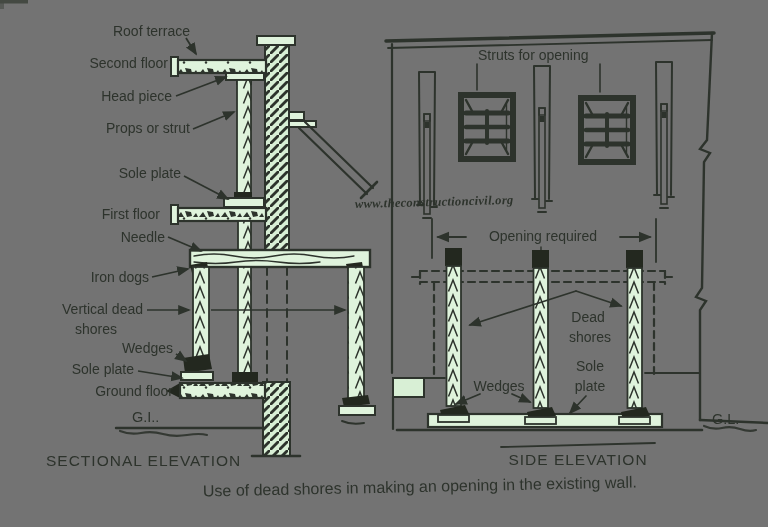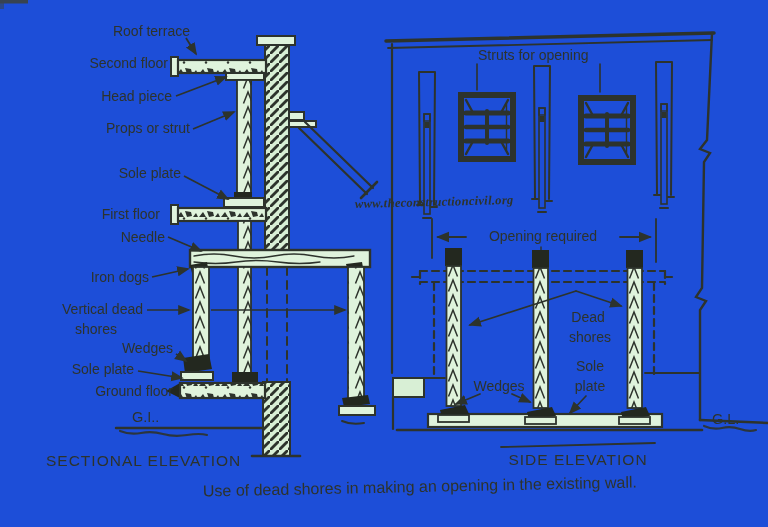--- a/index.html
+++ b/index.html
@@ -1,19 +1,19 @@
 <!DOCTYPE html>
 <html><head>
 <meta charset="utf-8">
 <style>
   html,body{margin:0;padding:0;background:#9aa79a;}
   .page{
     position:relative;
     width:768px;height:527px;
-    background:#1d4ed8;
+    background:#737373;
     overflow:hidden;
     font-family:"Liberation Sans", sans-serif;
   }
   svg{display:block;}
   text{fill:#2d332c;}
   .lbl{font-size:14px;}
   .title{font-size:15.5px;letter-spacing:1px;}
   .caption{font-size:16px;}
   .wm{font-family:"Liberation Serif", serif;font-style:italic;font-weight:bold;font-size:12.5px;letter-spacing:.3px;}
   .gl{font-size:14.5px;}

